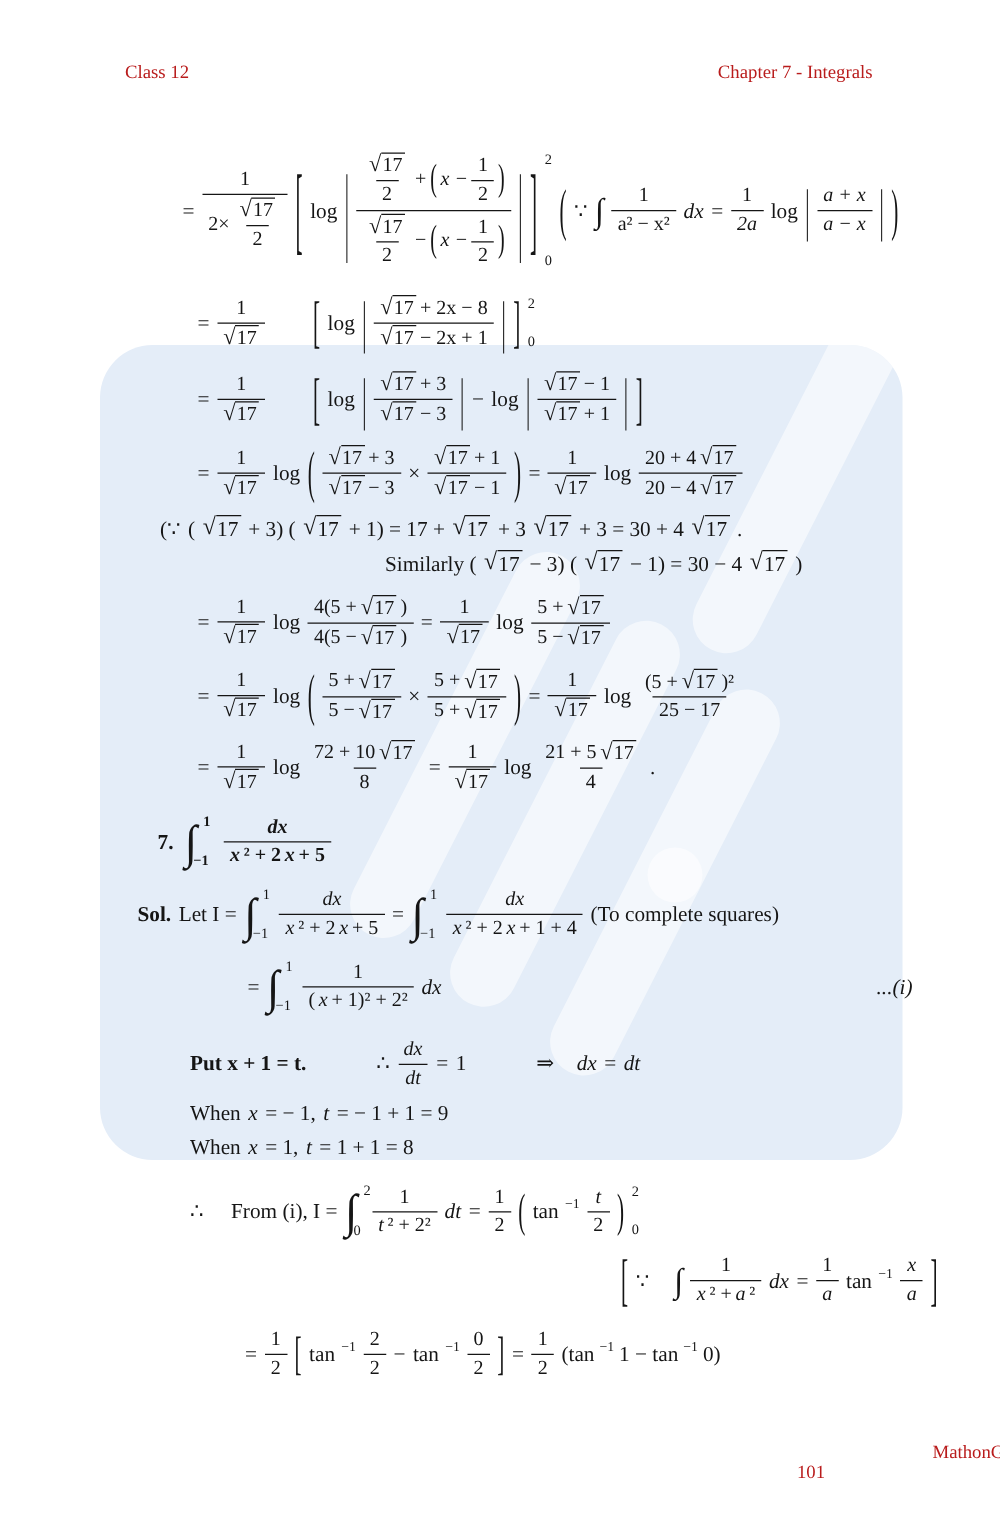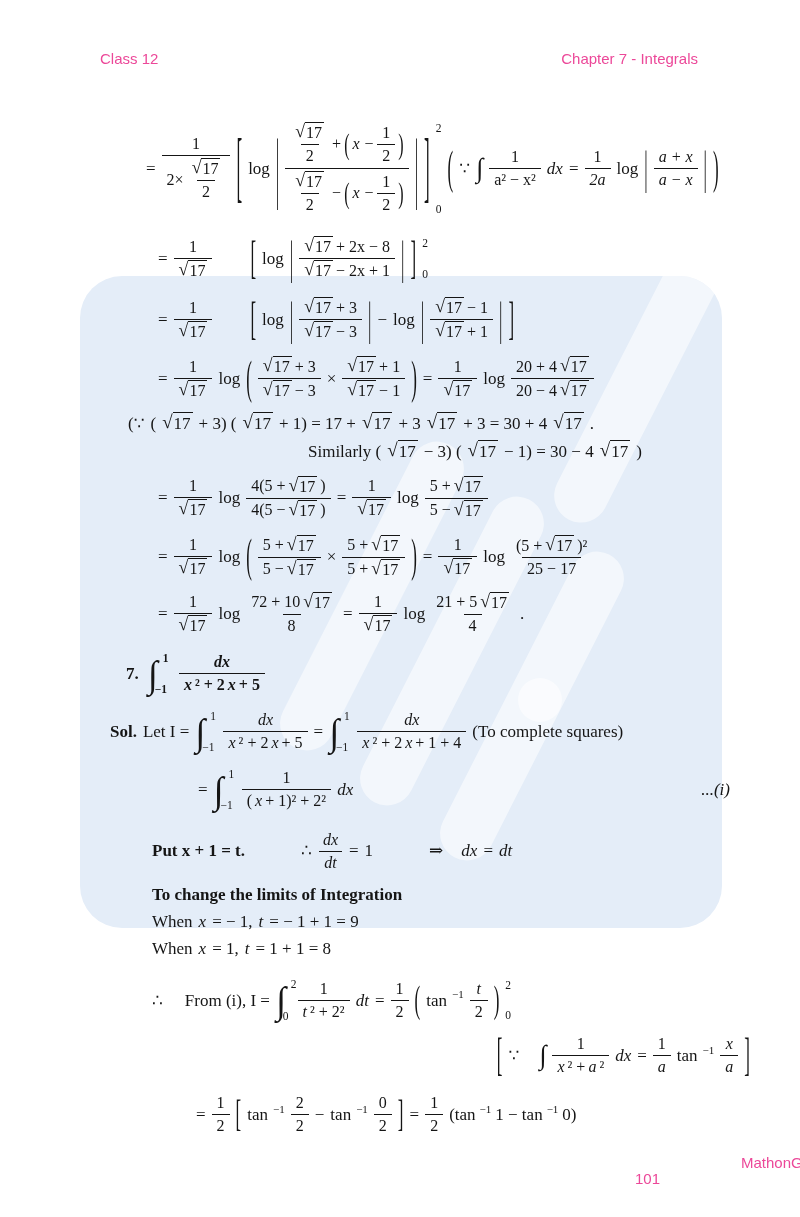--- a/index.html
+++ b/index.html
@@ -1,19 +1,19 @@
 <!DOCTYPE html>
 <html style="--highlight_bg: #e4edf8; --text_color: #151515; --watermark: rgba(255,255,255,0.55);"><head>
 <meta charset="utf-8">
 <style>
 *{box-sizing:border-box;margin:0;padding:0}
 html,body{width:800px;height:1217px}
 body{position:relative;background:#fff;overflow:hidden;
  font-family:"Liberation Serif","DejaVu Serif",serif;color:var(--text_color,#151515)}
-.hf{font-family:Liberation Sans, sans-serif;font-size:15px;color:#ec4899}
+.hf{font-family:Liberation Serif, serif;font-size:15px;color:#b91c1c}
 .header{position:absolute;top:50px;left:100px;right:102px;display:flex;justify-content:space-between}
 .footer-center{position:absolute;bottom:46px;left:11px;width:100%;text-align:right}
 .footer-right{position:absolute;bottom:30px;right:140px}
 .hl{position:absolute;left:80px;top:276px;width:642px;height:652px;border-radius:42px;
  background:var(--highlight_bg,#e4edf8);overflow:hidden}
 .wm{position:absolute;background:var(--watermark,rgba(255,255,255,.55));width:54px;height:340px;border-radius:30px;transform:rotate(27deg)}
 .wmc{position:absolute;background:var(--watermark,rgba(255,255,255,.55));width:44px;height:44px;border-radius:50%}
 .content{position:absolute;top:104px;left:100px;width:660px}
 .math{display:flex;align-items:center;column-gap:6px;font-size:17px;line-height:1.25;white-space:nowrap}
 .frac{display:inline-flex;flex-direction:column;align-items:center;align-self:center;font-size:16px}
@@ -702,23 +702,20 @@
   <span>=</span>
   <span>1</span>
   <span class="sp2"></span>
   <span>⇒</span>
   <span class="sp" style="width:6px"></span>
   <span class="it">dx</span>
   <span>=</span>
   <span class="it">dt</span>
 </div>
 
-<div class="math" style="margin:10px 0 0 52px">
-  <span class="b">To change the limits of Integration</span>
-</div>
 
 <div class="math" style="margin:6px 0 0 52px">
   <span>When</span>
   <span class="it">x</span>
   <span>= − 1,</span>
   <span class="it">t</span>
   <span>= − 1 + 1 = 9</span>
 </div>
 
 <div class="math" style="margin:6px 0 0 52px">

